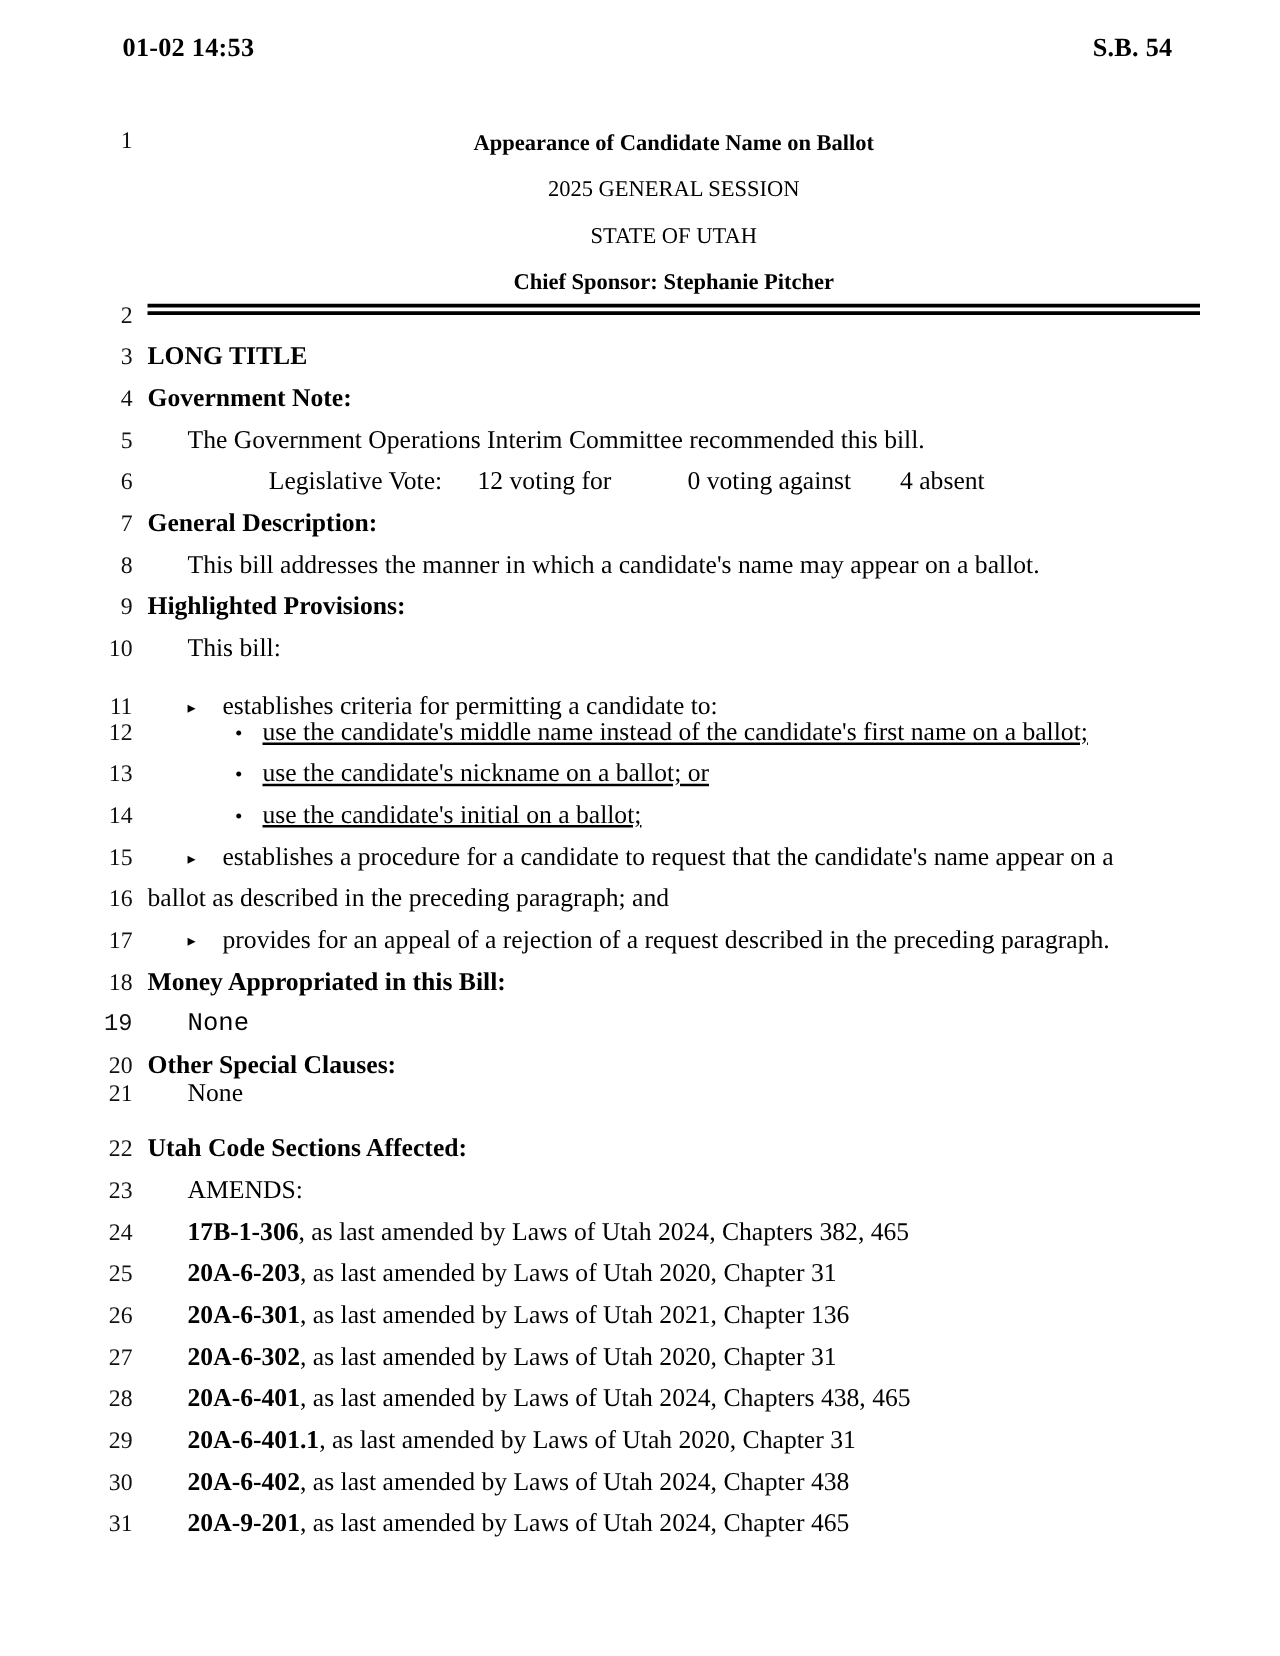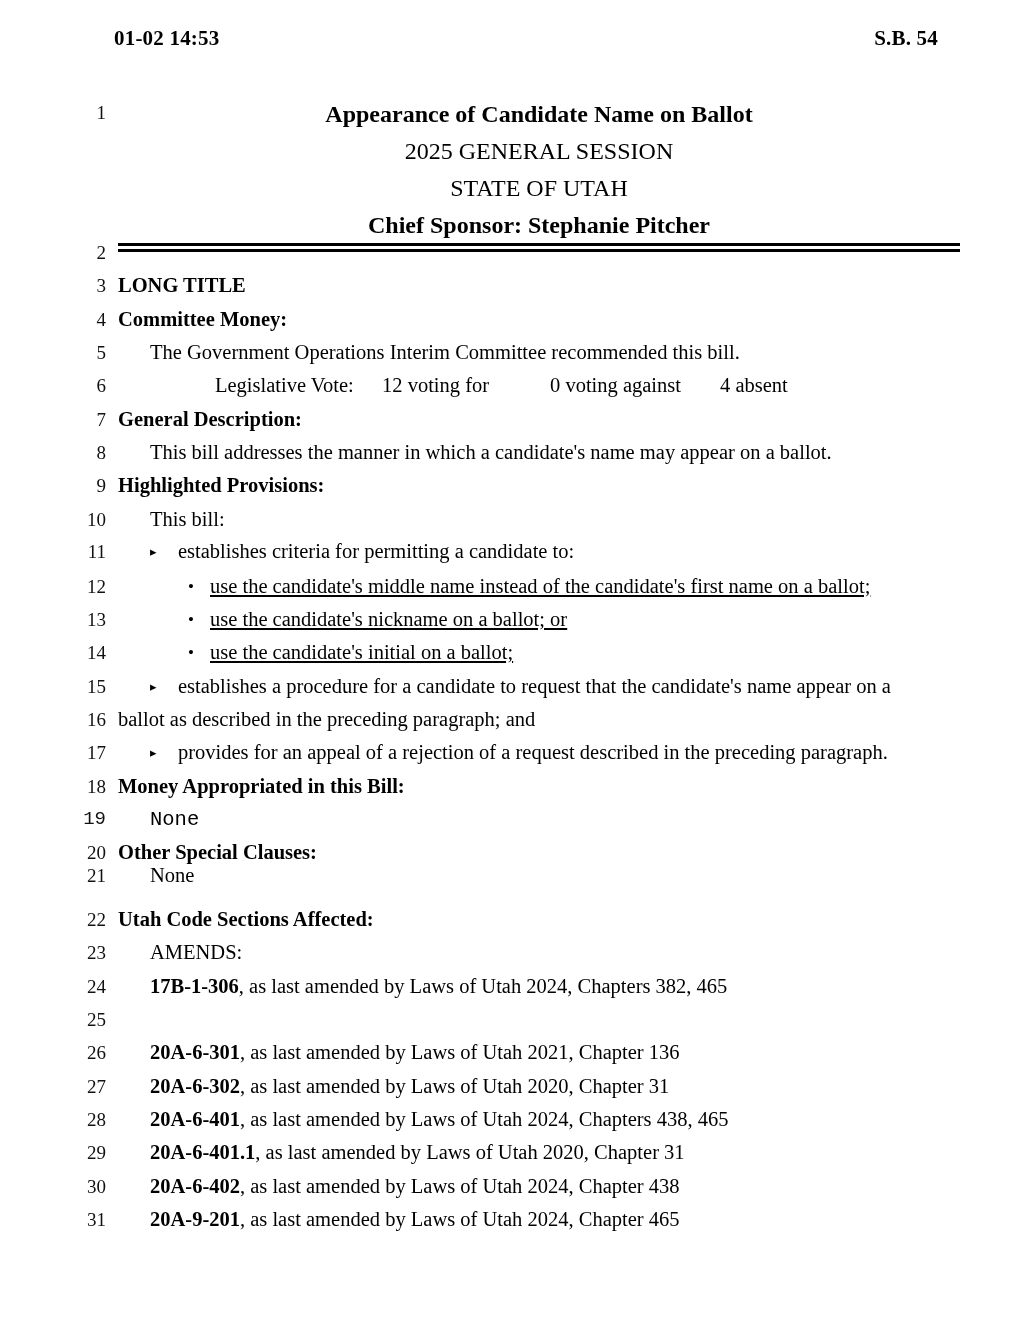--- a/index.html
+++ b/index.html
@@ -20,40 +20,40 @@
     position: relative;
     width: 1024px;
     height: 1325px;
     background: #ffffff;
   }
 
   
   .doc-header {
     position: absolute;
     top: 26px;
-    left: 114px;
+    left: 98px;
     right: 86px;
     display: flex;
     justify-content: space-between;
     align-items: baseline;
     font-size: 21px;
     font-weight: bold;
     letter-spacing: 0.2px;
   }
 
   
   .title-block {
     position: absolute;
     top: 96px;
     left: 118px;
     right: 64px;
     text-align: center;
   }
   .title-line {
-    font-size: 24px;
+    font-size: 18px;
     line-height: 37px;
     white-space: nowrap;
   }
   .title-line.bold { font-weight: bold; }
 
   
   .double-rule {
     position: absolute;
     top: 243px;
     left: 118px;
@@ -154,21 +154,21 @@
       <i></i>
     </div>
 
   <div class="body-lines" id="body-lines">
       <div class="ln" style="top: 33.35px; position: absolute; left: 0px; width: 1024px;">
         <span class="num">3</span>
         <span class="txt bold">LONG TITLE</span>
       </div>
       <div class="ln" style="top: 66.7px; position: absolute; left: 0px; width: 1024px;">
         <span class="num">4</span>
-        <span class="txt bold">Committee Money:</span>
+        <span class="txt bold">Government Note:</span>
       </div>
       <div class="ln" style="top: 100.05px; position: absolute; left: 0px; width: 1024px;">
         <span class="num">5</span>
         <span class="txt i1">The Government Operations Interim Committee recommended this bill.</span>
       </div>
       <div class="ln" style="top: 133.4px; position: absolute; left: 0px; width: 1024px;">
         <span class="num">6</span>
         <span class="txt i2"><span class="vote-row"><span class="c1">Legislative Vote:</span><span class="c2">12 voting for</span><span class="c3">0 voting against</span><span class="c4">4 absent</span></span></span>
       </div>
       <div class="ln" style="top: 166.75px; position: absolute; left: 0px; width: 1024px;">
@@ -180,21 +180,21 @@
         <span class="txt i1">This bill addresses the manner in which a candidate's name may appear on a ballot.</span>
       </div>
       <div class="ln" style="top: 233.45px; position: absolute; left: 0px; width: 1024px;">
         <span class="num">9</span>
         <span class="txt bold">Highlighted Provisions:</span>
       </div>
       <div class="ln" style="top: 266.8px; position: absolute; left: 0px; width: 1024px;">
         <span class="num">10</span>
         <span class="txt i1">This bill:</span>
       </div>
-      <div class="ln" style="top: 299px; position: absolute; left: 0px; width: 1024px;">
+      <div class="ln" style="top: 313px; position: absolute; left: 0px; width: 1024px;">
         <span class="num">11</span>
         <span class="bullet-tri">▸</span>
         <span class="txt bullet-tri-txt">establishes criteria for permitting a candidate to:</span>
       </div>
       <div class="ln" style="top: 333.5px; position: absolute; left: 0px; width: 1024px;">
         <span class="num">12</span>
         <span class="bullet-dot">•</span>
         <span class="txt bullet-dot-txt">use the candidate's middle name instead of the candidate's first name on a ballot;</span>
       </div>
       <div class="ln" style="top: 366.85px; position: absolute; left: 0px; width: 1024px;">
@@ -244,20 +244,21 @@
       <div class="ln" style="top: 700.35px; position: absolute; left: 0px; width: 1024px;">
         <span class="num">23</span>
         <span class="txt i1">AMENDS:</span>
       </div>
       <div class="ln" style="top: 733.7px; position: absolute; left: 0px; width: 1024px;">
         <span class="num">24</span>
         <span class="txt i1"><span class="bold">17B-1-306</span><span>, as last amended by Laws of Utah 2024, Chapters 382, 465</span></span>
       </div>
       <div class="ln" style="top: 767.05px; position: absolute; left: 0px; width: 1024px;">
         <span class="num">25</span>
+        <span class="txt i1"><span class="bold">20A-6-203</span><span>, as last amended by Laws of Utah 2020, Chapter 31</span></span>
       </div>
       <div class="ln" style="top: 800.4px; position: absolute; left: 0px; width: 924px;">
         <span class="num">26</span>
         <span class="txt i1"><span class="bold">20A-6-301</span><span>, as last amended by Laws of Utah 2021, Chapter 136</span></span>
       </div>
       <div class="ln" style="top: 833.75px; position: absolute; left: 0px; width: 1024px;">
         <span class="num">27</span>
         <span class="txt i1"><span class="bold">20A-6-302</span><span>, as last amended by Laws of Utah 2020, Chapter 31</span></span>
       </div>
       <div class="ln" style="top: 867.1px; position: absolute; left: 0px; width: 1024px;">

